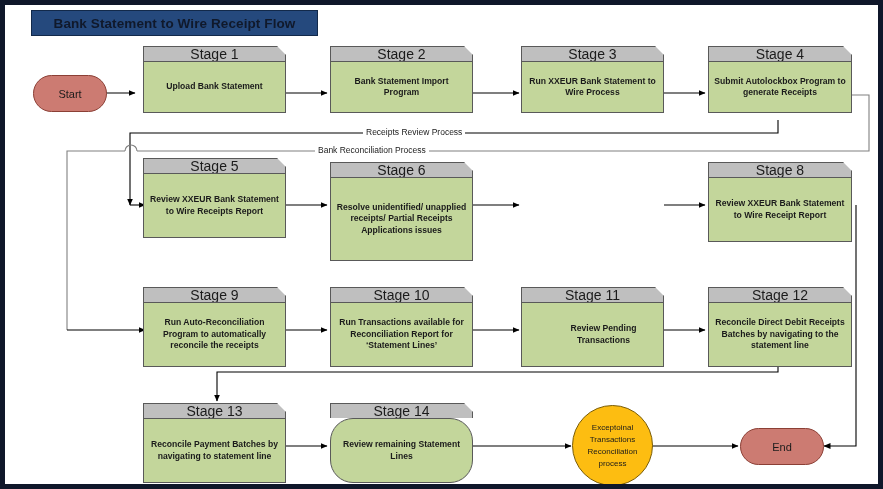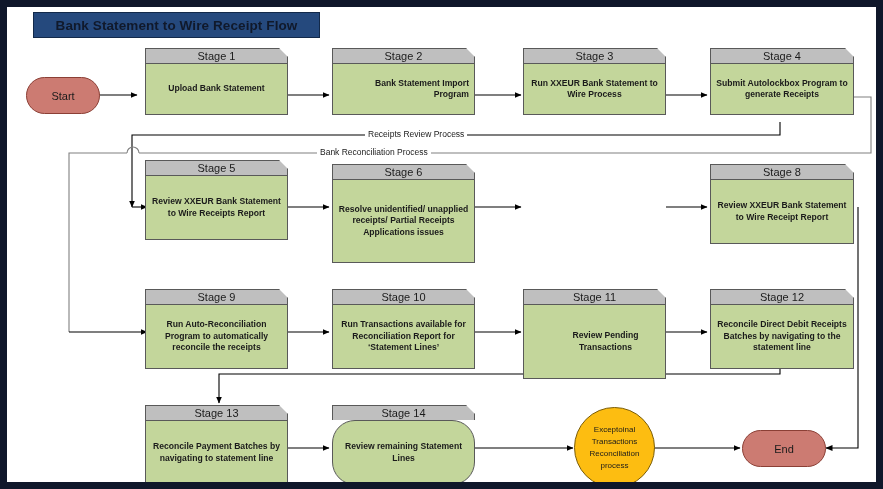--- a/index.html
+++ b/index.html
@@ -9,21 +9,21 @@
   }
   body {
     font-family: "Liberation Sans", sans-serif;
   }
   #canvas {
     position: relative;
     width: 883px;
     height: 489px;
     background: #ffffff;
     box-sizing: border-box;
-    border: 7px solid #0f172a;
+    border: 5px solid #0f172a;
     overflow: hidden;
   }
   #flow-svg {
     position: absolute;
     left: 0;
     top: 0;
     width: 883px;
     height: 489px;
   }
   .title-banner {
@@ -56,21 +56,21 @@
     background: #bfbfbf;
     border: 1px solid #595959;
     border-bottom: none;
     box-sizing: border-box;
     display: flex;
     align-items: center;
     justify-content: center;
     clip-path: polygon(0 0, calc(100% - 9px) 0, 100% 9px, 100% 100%, 0 100%);
   }
   .stage-header .hdr-text {
-    font-size: 11px;
+    font-size: 14px;
     color: #1b1b1b;
     line-height: 1;
   }
   .stage-body {
     background: #c3d69b;
     border: 1px solid #595959;
     box-sizing: border-box;
     display: flex;
     align-items: center;
     justify-content: center;
@@ -170,38 +170,38 @@
     </g>
     <g fill="none" stroke="#000000" stroke-width="1.1">
       <path d="M62,325 L140,325" marker-end="url(#arrowhead)"></path>
     </g>
   </svg>
 
   <div class="title-banner">
     <span class="title-text">Bank Statement to Wire Receipt Flow</span>
   </div>
 
-  <div class="terminator" style="left:19px; top:70px; width:74px; height:37px;">
+  <div class="terminator" style="left:28px; top:70px; width:74px; height:37px;">
     <span class="term-text">Start</span>
   </div>
 
   <div class="stage" style="left:138px; top:41px; width:143px;">
     <div class="stage-header">
       <span class="hdr-text">Stage 1</span>
     </div>
     <div class="stage-body" style="height:52px;">
       <span class="body-text">Upload Bank Statement</span>
     </div>
   </div>
 
   <div class="stage" style="left:325px; top:41px; width:143px;">
     <div class="stage-header">
       <span class="hdr-text">Stage 2</span>
     </div>
-    <div class="stage-body" style="height:52px;text-align:right;">
+    <div class="stage-body" style="height:52px;">
       <span class="body-text">Bank Statement Import Program</span>
     </div>
   </div>
 
   <div class="stage" style="left:516px; top:41px; width:143px;">
     <div class="stage-header">
       <span class="hdr-text">Stage 3</span>
     </div>
     <div class="stage-body" style="height:52px;">
       <span class="body-text">Run XXEUR Bank Statement to Wire Process</span>
@@ -267,21 +267,21 @@
     </div>
     <div class="stage-body" style="height:65px;">
       <span class="body-text">Run Transactions available for Reconciliation Report for ‘Statement Lines’</span>
     </div>
   </div>
 
   <div class="stage" style="left:516px; top:282px; width:143px;">
     <div class="stage-header">
       <span class="hdr-text">Stage 11</span>
     </div>
-    <div class="stage-body" style="height:75px;padding-left:27px;">
+    <div class="stage-body" style="height:65px;padding-left:27px;">
       <span class="body-text">Review Pending Transactions</span>
     </div>
   </div>
 
   <div class="stage" style="left:703px; top:282px; width:144px;">
     <div class="stage-header">
       <span class="hdr-text">Stage 12</span>
     </div>
     <div class="stage-body" style="height:65px;">
       <span class="body-text">Reconcile Direct Debit Receipts Batches by navigating to the statement line</span>

